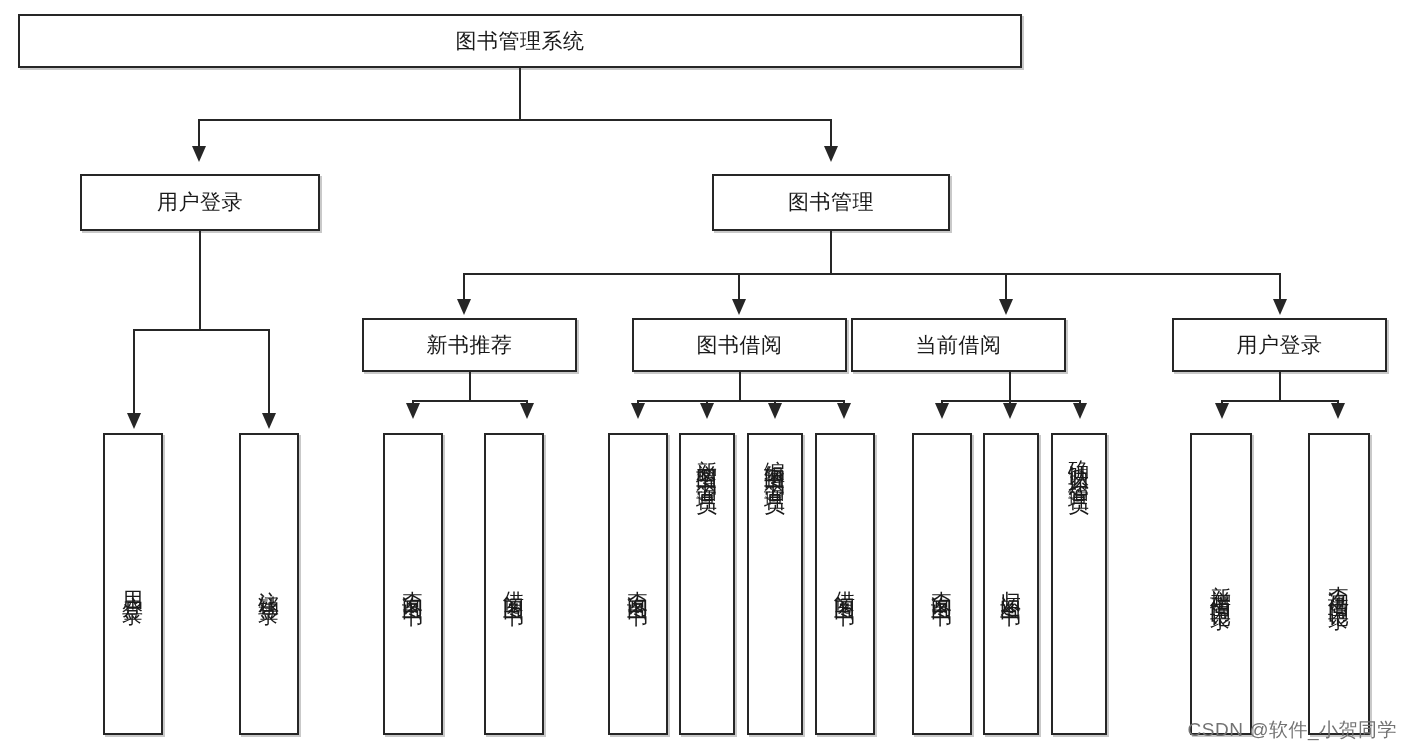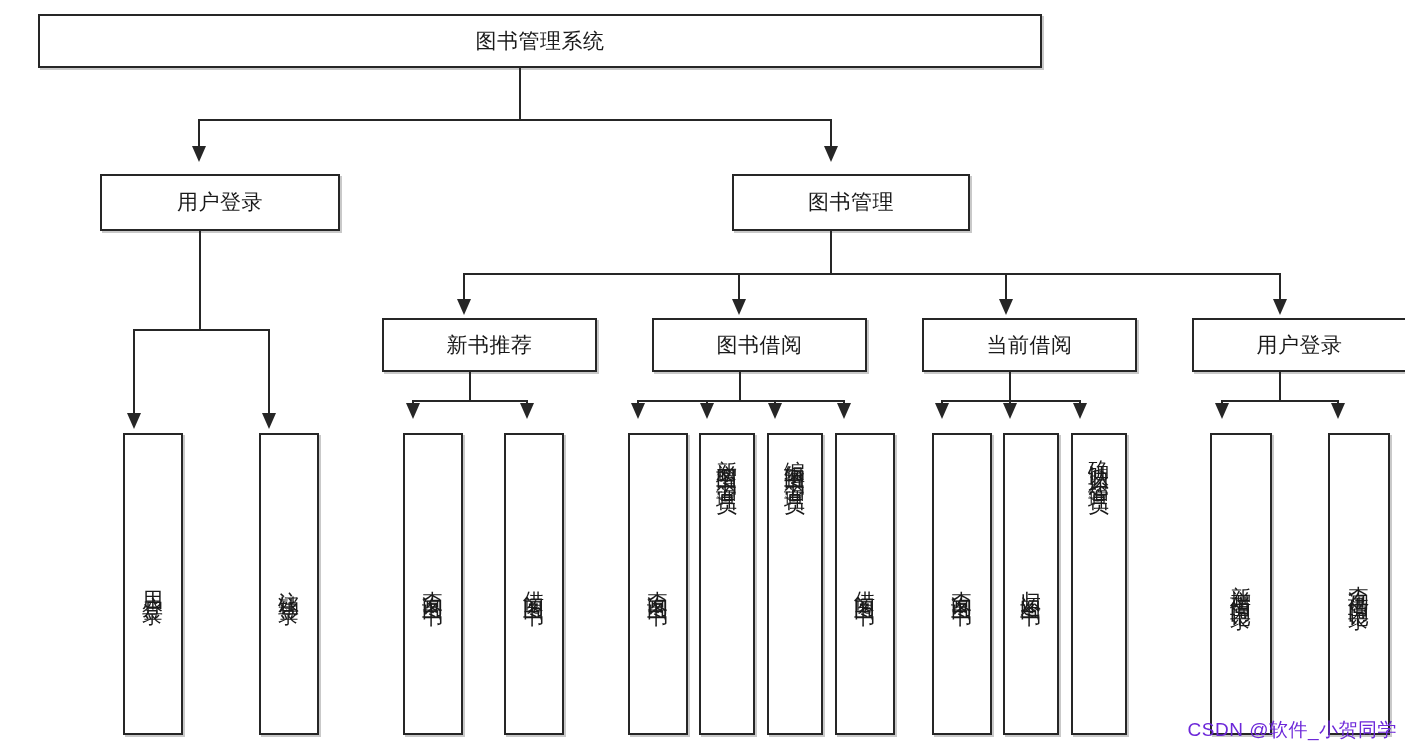--- a/index.html
+++ b/index.html
@@ -22,21 +22,20 @@
   .node {
     position: absolute;
     box-sizing: border-box;
     background: #ffffff;
     border: 2px solid #262626;
     box-shadow: 2px 2px 0 0 #c9c9c9;
     display: flex;
     align-items: center;
     justify-content: center;
     color: #1a1a1a;
-    margin-left: 20px;
   }
   .node .label {
     font-size: 21px;
     line-height: 1.15;
     letter-spacing: 0.5px;
     white-space: nowrap;
   }
 
   
   .node.vert {
@@ -74,21 +73,21 @@
     border-right: 7px solid transparent;
     border-top: 16px solid #262626;
   }
 
   
   #watermark {
     position: absolute;
     right: 8px;
     bottom: 4px;
     font-size: 19px;
-    color: #6d28d9;
+    color: #737373;
     letter-spacing: 0.5px;
     white-space: nowrap;
     pointer-events: none;
   }
 </style>
 </head>
 <body>
 
 <div id="canvas">
 
@@ -129,21 +128,21 @@
   <div class="arrow" style="left:999px; top:299px;"></div>
   <div class="vline" style="left:1279px; top:273px; width:2px; height:28px;"></div>
   <div class="arrow" style="left:1273px; top:299px;"></div>
 
   <div class="node" style="left:632px; top:318px; width:215px; height:54px;">
     <span class="label">图书借阅</span>
   </div>
   <div class="node" style="left:362px; top:318px; width:215px; height:54px;">
     <span class="label">新书推荐</span>
   </div>
-  <div class="node" style="left:902px; top:318px; width:215px; height:54px;">
+  <div class="node" style="left:851px; top:318px; width:215px; height:54px;">
     <span class="label">当前借阅</span>
   </div>
   <div class="node" style="left:1172px; top:318px; width:215px; height:54px;">
     <span class="label">用户登录</span>
   </div>
 
   <div class="vline" style="left:469px; top:372px; width:2px; height:29px;"></div>
   <div class="hline" style="left:412px; top:400px; width:116px; height:2px;"></div>
   <div class="vline" style="left:412px; top:400px; width:2px; height:16px;"></div>
   <div class="arrow" style="left:406px; top:403px;"></div>

